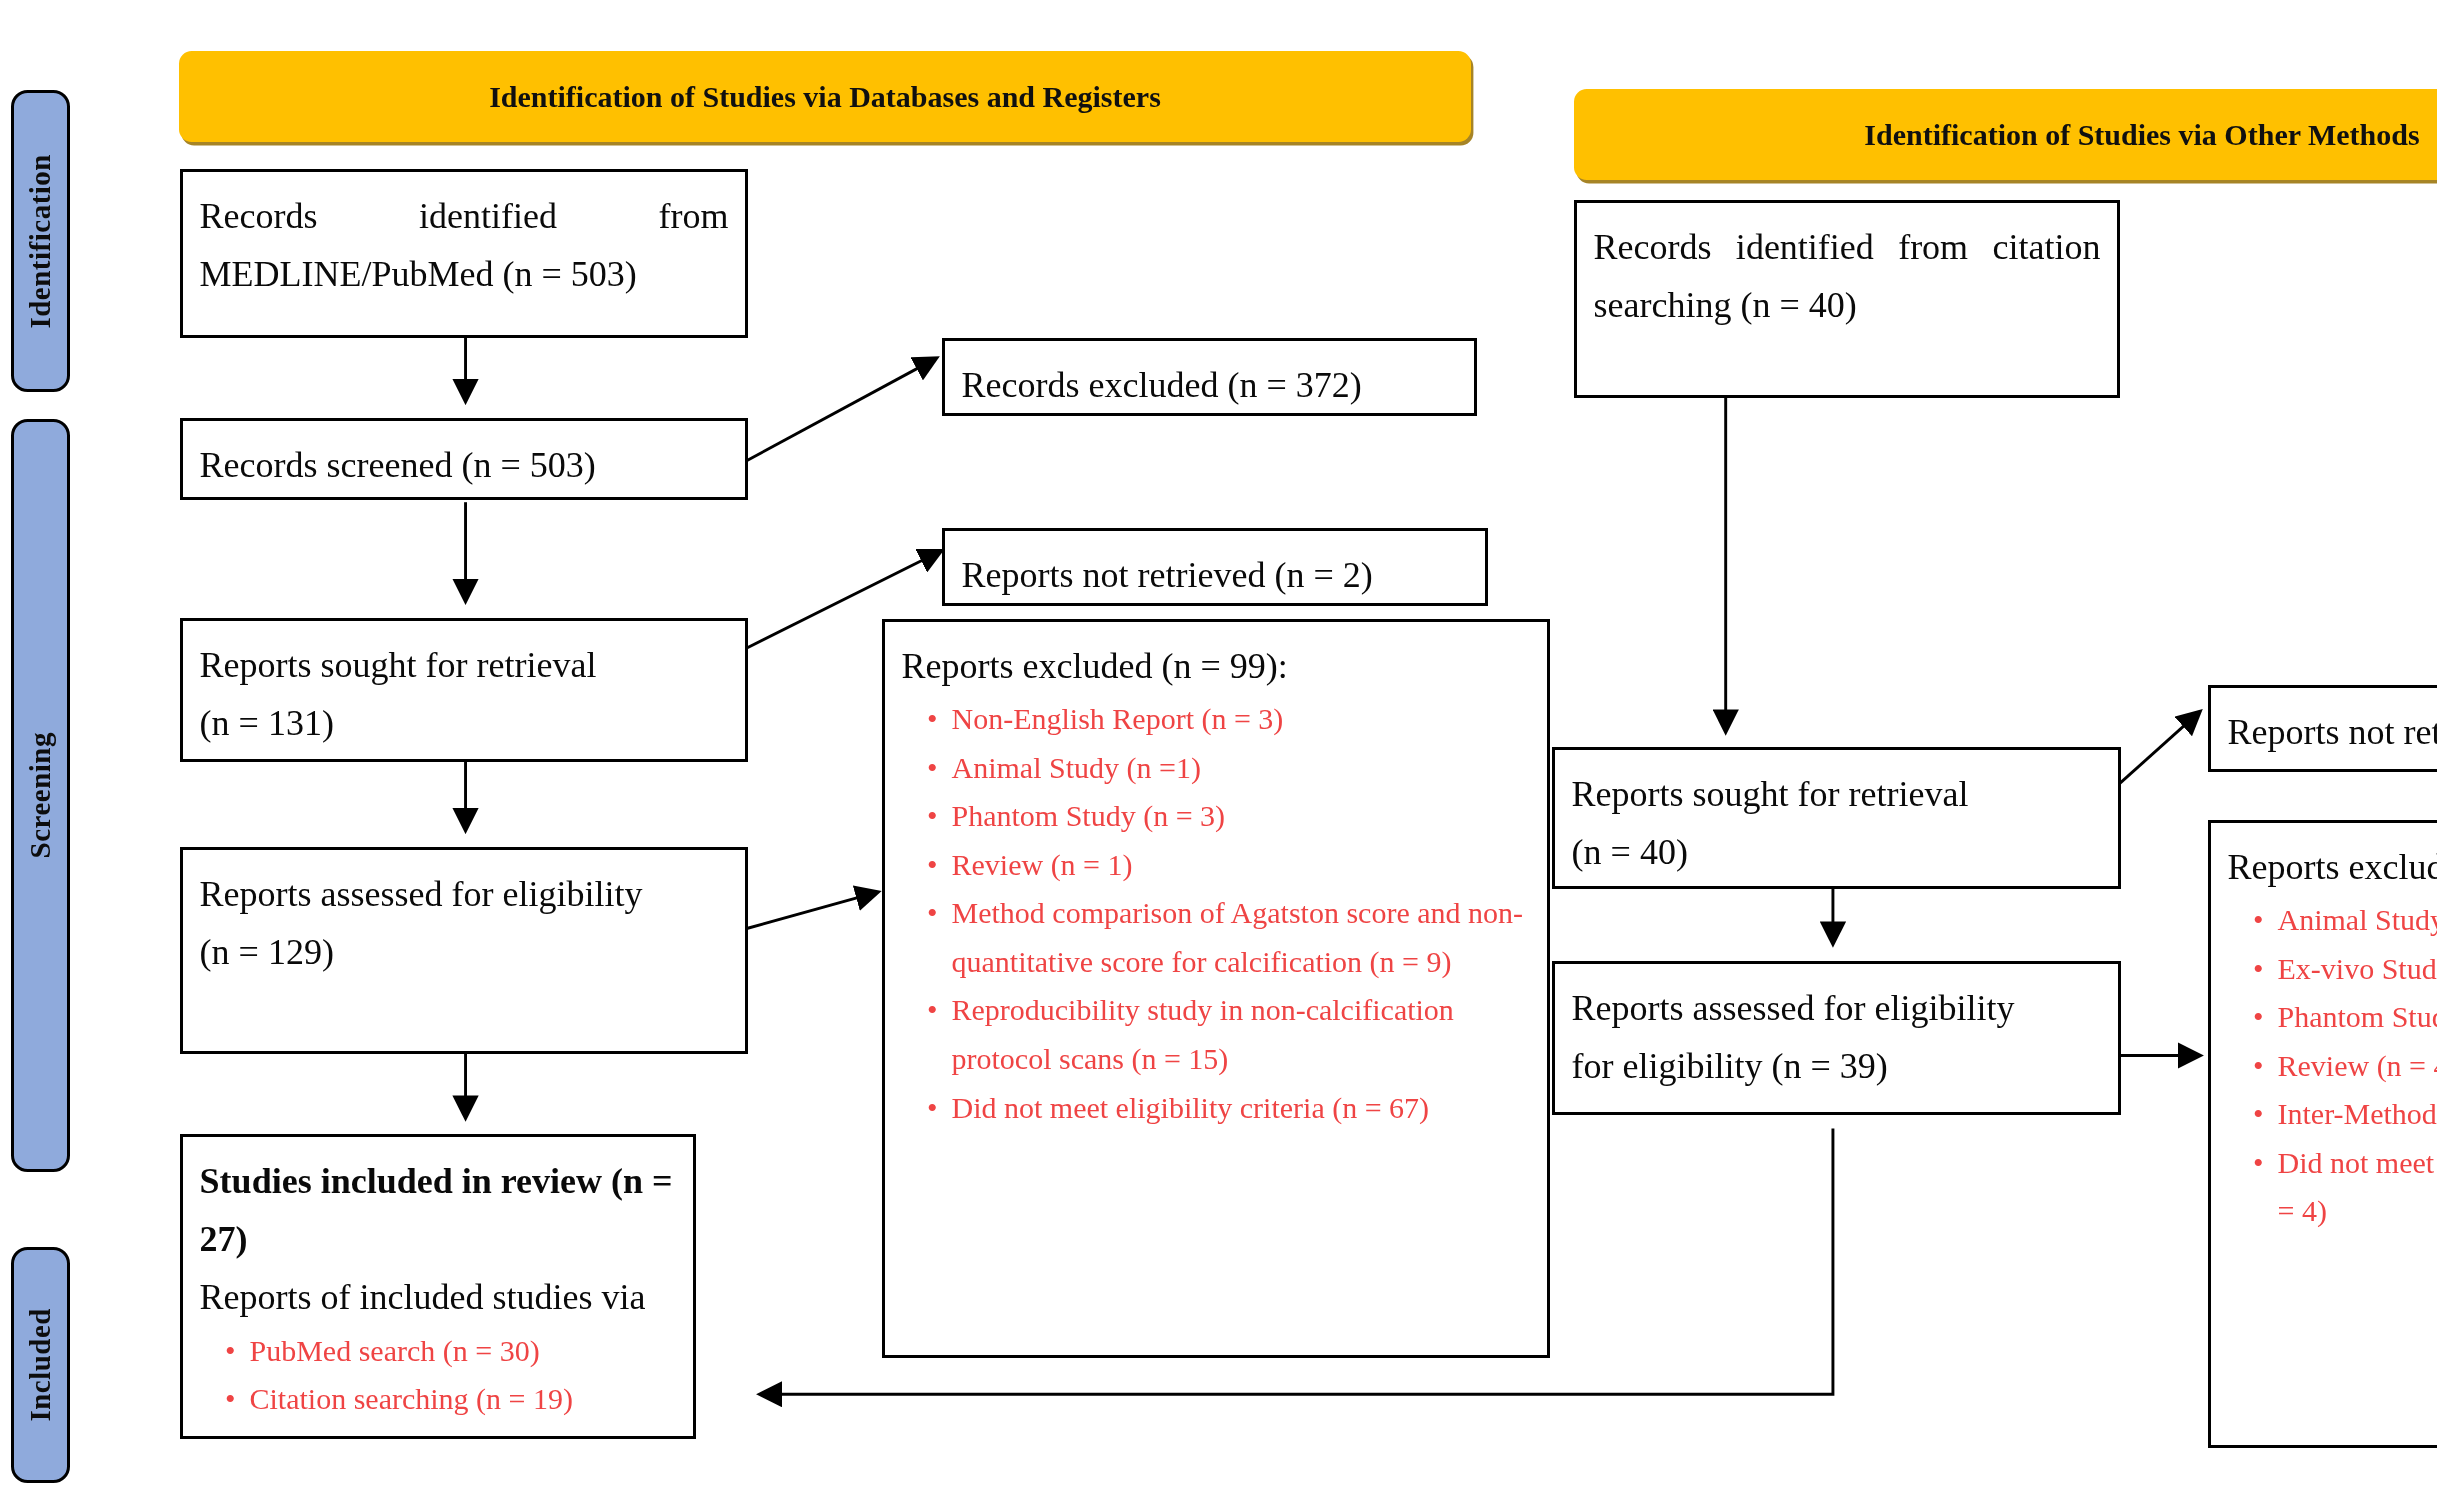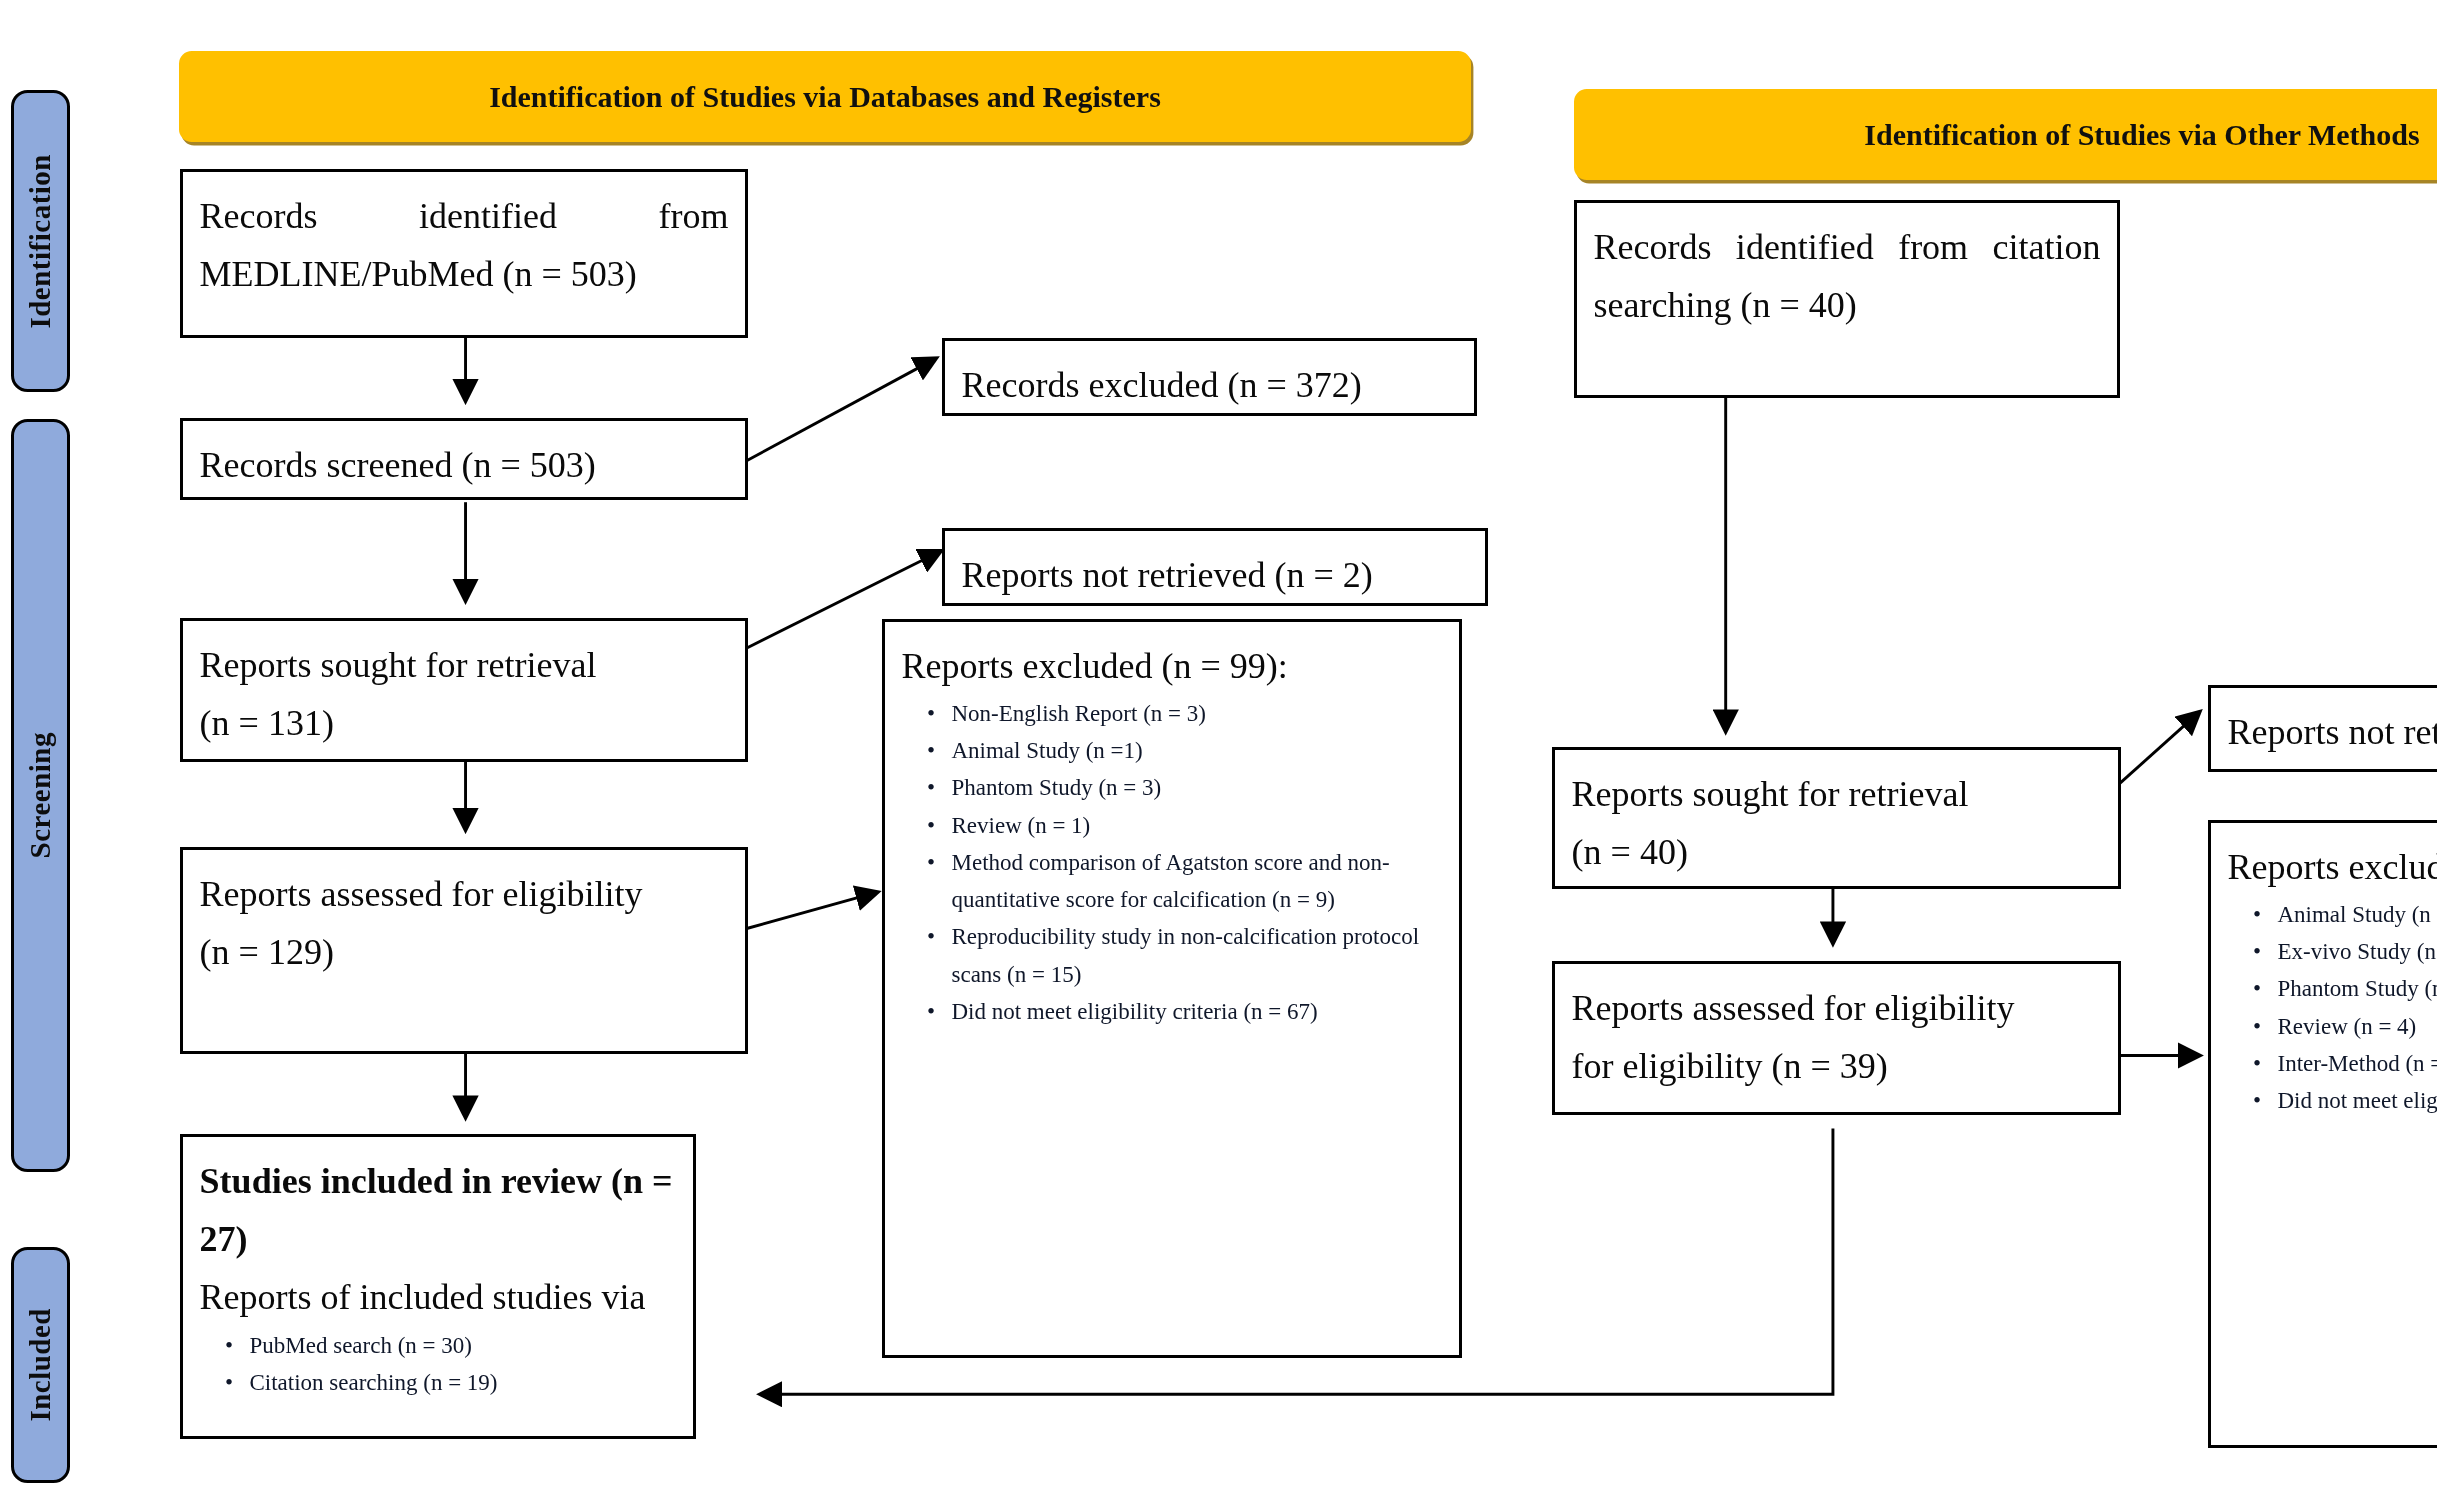--- a/index.html
+++ b/index.html
@@ -75,22 +75,22 @@
   .node .justify {
     text-align: justify;
     text-align-last: justify;
   }
   .node ul {
     margin: 0;
     padding-left: 47px;
     list-style: none;
   }
   .node ul li {
-    font-size: 23px;
-    color: #0f172a;
+    font-size: 30px;
+    color: #ef4444;
     line-height: 1.62;
     position: relative;
     padding-left: 2.9px;
   }
   .node ul li::before {
     content: "\2022";
     position: absolute;
     left: -21.5px;
     top: 0;
   }
@@ -186,21 +186,21 @@
   </div>
 
   <div class="abs node" style="left:942px; top:322px; width:535px; height:78px;">
     <div class="line">Records excluded (n = 372)</div>
   </div>
 
   <div class="abs node" style="left:942px; top:512px; width:546px; height:78px;">
     <div class="line">Reports not retrieved (n = 2)</div>
   </div>
 
-  <div class="abs node" style="left:882px; top:603px; width:580px; height:739px;">
+  <div class="abs node" style="left:882px; top:603px; width:668px; height:739px;">
     <div class="line">Reports excluded (n = 99):</div>
     <ul>
       <li>Non-English Report (n = 3)</li>
       <li>Animal Study (n =1)</li>
       <li>Phantom Study (n = 3)</li>
       <li>Review (n = 1)</li>
       <li>Method comparison of Agatston score and non-quantitative score for calcification (n = 9)</li>
       <li>Reproducibility study in non-calcification protocol scans (n = 15)</li>
       <li>Did not meet eligibility criteria (n = 67)</li>
     </ul>

